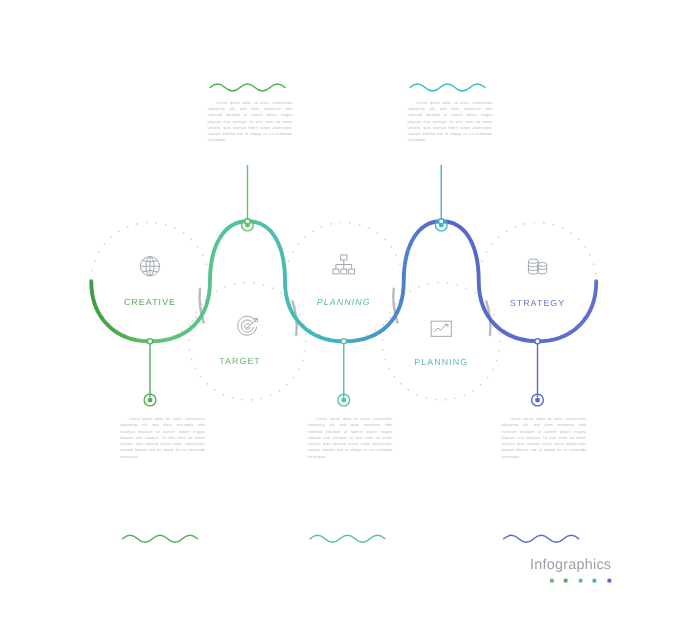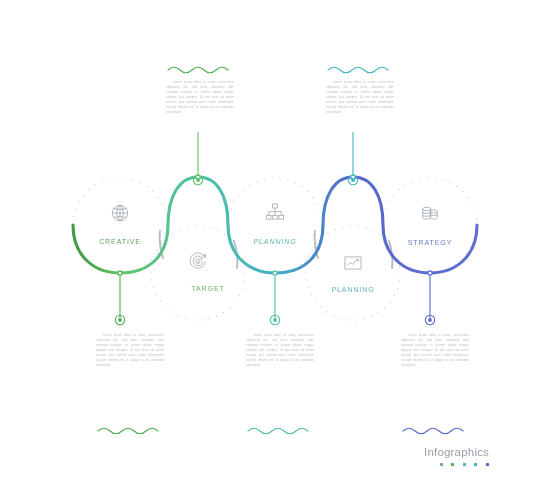--- a/index.html
+++ b/index.html
@@ -245,21 +245,21 @@
       <line x1="4.1" y1="10.7" x2="4.1" y2="10.7"></line>
       <path d="M 4.1 10.7 a 4.3 1.8 0 0 0 8.6 0"></path>
       <path d="M 4.1 13.8 a 4.3 1.8 0 0 0 8.6 0"></path>
       <ellipse cx="16.1" cy="10.4" rx="3.9" ry="1.65"></ellipse>
       <path d="M 12.2 10.4 v 6.6 a 3.9 1.65 0 0 0 7.8 0 v -6.6"></path>
       <path d="M 12.2 13.2 a 3.9 1.65 0 0 0 7.8 0"></path>
     </svg>
   </div>
 
   <div class="step-label" style="left:120px; top:238px; color:#5ba45f;">CREATIVE</div>
-  <div class="step-label" style="left:208px; top:285px; color:#6bb86f;">TARGET</div>
+  <div class="step-label" style="left:192px; top:285px; color:#6bb86f;">TARGET</div>
   <div class="step-label" style="left:275px; top:238px; color:#5ab9a4;font-style:italic;">PLANNING</div>
   <div class="step-label" style="left:353px; top:286px; color:#5fb3bd;">PLANNING</div>
   <div class="step-label" style="left:430px; top:239px; color:#6b79c6;">STRATEGY</div>
 
   <div class="txt-block tb-top-1">Lorem ipsum dolor sit amet, consectetur adipiscing elit, sed diam nonummy nibh euismod tincidunt ut laoreet dolore magna aliquam erat volutpat. Ut wisi enim ad minim veniam, quis nostrud exerci tation ullamcorper suscipit lobortis nisl ut aliquip ex ea commodo consequat.</div>
   <div class="txt-block tb-top-2">Lorem ipsum dolor sit amet, consectetur adipiscing elit, sed diam nonummy nibh euismod tincidunt ut laoreet dolore magna aliquam erat volutpat. Ut wisi enim ad minim veniam, quis nostrud exerci tation ullamcorper suscipit lobortis nisl ut aliquip ex ea commodo consequat.</div>
   <div class="txt-block tb-bot-1">Lorem ipsum dolor sit amet, consectetur adipiscing elit, sed diam nonummy nibh euismod tincidunt ut laoreet dolore magna aliquam erat volutpat. Ut wisi enim ad minim veniam, quis nostrud exerci tation ullamcorper suscipit lobortis nisl ut aliquip ex ea commodo consequat.</div>
   <div class="txt-block tb-bot-2">Lorem ipsum dolor sit amet, consectetur adipiscing elit, sed diam nonummy nibh euismod tincidunt ut laoreet dolore magna aliquam erat volutpat. Ut wisi enim ad minim veniam, quis nostrud exerci tation ullamcorper suscipit lobortis nisl ut aliquip ex ea commodo consequat.</div>
   <div class="txt-block tb-bot-3">Lorem ipsum dolor sit amet, consectetur adipiscing elit, sed diam nonummy nibh euismod tincidunt ut laoreet dolore magna aliquam erat volutpat. Ut wisi enim ad minim veniam, quis nostrud exerci tation ullamcorper suscipit lobortis nisl ut aliquip ex ea commodo consequat.</div>
 

